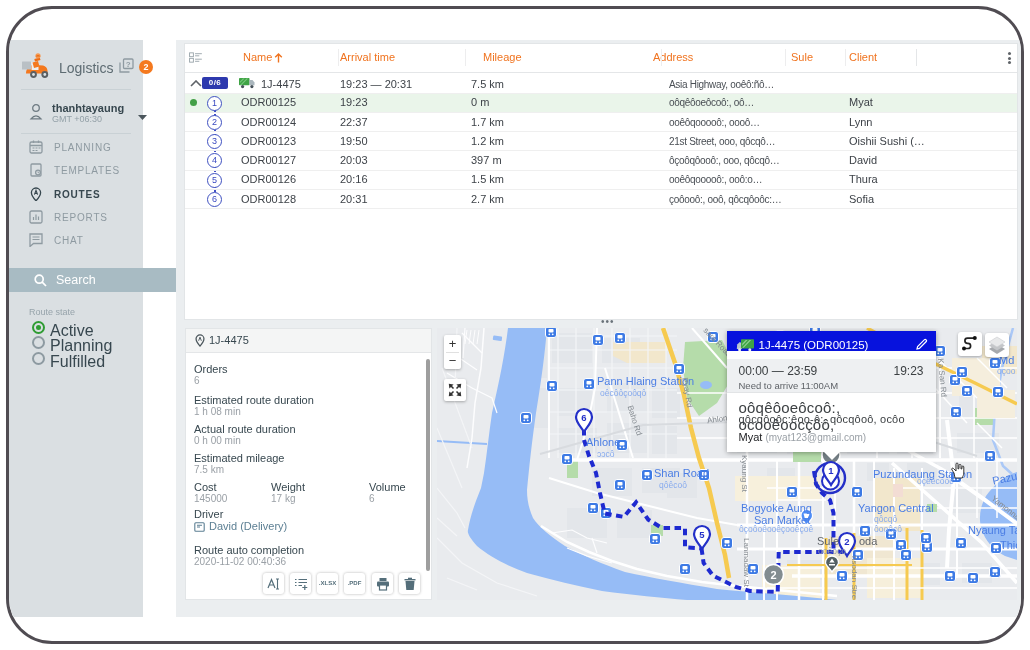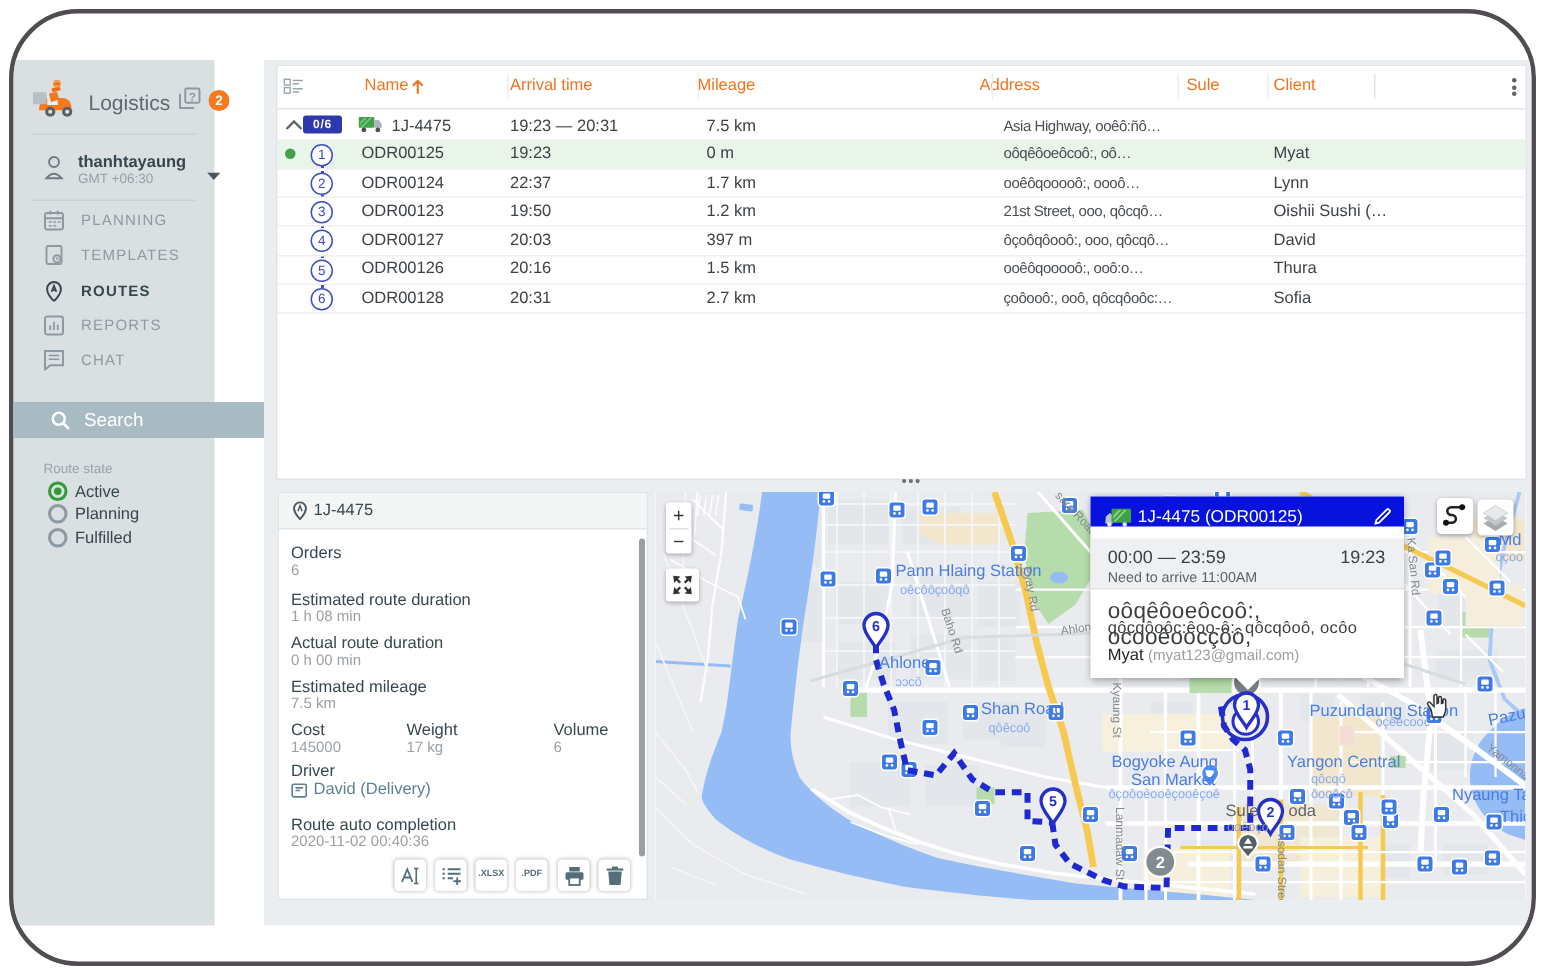--- a/index.html
+++ b/index.html
@@ -15,21 +15,21 @@
 .sb-user-tz { position:absolute; left:43px; top:74px; font-size:9px; color:#94a1a8; }
 .menu-item { position:absolute; left:0; width:167px; height:23px; }
 .menu-item .lbl { position:absolute; left:45px; top:6px; font-size:10px; letter-spacing:.8px; color:#8e9aa1; }
 .menu-item.active .lbl { color:#37474f; font-weight:bold;}
 .search { position:absolute; left:0; top:228px; width:167px; height:24px; background:#a8bbc3; }
 .search .txt { position:absolute; left:47px; top:5px; font-size:12.5px; color:#fff; }
 .rs-label { position:absolute; left:20px; top:267px; font-size:9px; color:#97a4ab; }
 .radio { position:absolute; left:23px; width:13px; height:13px; border:2px solid #8d9aa1; border-radius:50%;}
 .radio.on { border-color:#2f9c33; }
 .radio.on::after { content:""; position:absolute; left:2px; top:2px; width:5px; height:5px; border-radius:50%; background:#2f9c33; }
-.rlabel { position:absolute; left:41px; font-size:11px; color:#37474f;text-align:right; }
+.rlabel { position:absolute; left:41px; font-size:16px; color:#37474f;text-align:right; }
 .main { position:absolute; left:167px; top:31px; width:845px; height:577px; background:#ebeef0; }
 .card { position:absolute; background:#fff; border:1px solid #e2e5e7; }
 .tbl { left:175px; top:34px; width:834px; height:277px; }
 .dtl { left:176px; top:319px; width:247px; height:272px; }
 .map { left:428px; top:319px; width:580px; height:272px; border:none; overflow:hidden;}
 .dots { position:absolute; left:592px; top:307px; font-size:10px; color:#6a737a; letter-spacing:1px;}
 .th { position:absolute; top:0; height:27px; font-size:11px; color:#f0731f; line-height:27px; }
 .hdr-line { position:absolute; left:0; right:0; top:28px; height:1px; background:#e4e6e8; }
 .row-line { position:absolute; left:0; right:0; height:1px; background:#efefef; }
 .cell { position:absolute; font-size:11px; color:#3d4248; line-height:19px; height:19px; white-space:nowrap;}
@@ -145,21 +145,21 @@
     <rect x="1" y="1" width="4.5" height="4.5"></rect>
         <path d="M7.5 2h8M7.5 4.5h5"></path>
     <rect x="1" y="7.5" width="4.5" height="4.5"></rect>
         <path d="M7.5 8.5h8M7.5 11h5"></path>
   </svg>
   <div class="th" style="left:58px">Name</div>
   <svg class="abs" style="left:89px;top:9px" width="9" height="10" viewBox="0 0 9 10" stroke="#f0731f" stroke-width="1.4" fill="none">
         <path d="M4.5 9.5V1M1.2 4.2 4.5 1 7.8 4.2"></path>
       </svg>
   <div class="th" style="left:155px">Arrival time</div>
-  <div class="th" style="left:280px">Mileage</div>
+  <div class="th" style="left:298px">Mileage</div>
   <div class="th" style="left:468px">Address</div>
   <div class="th" style="left:606px">Sule</div>
   <div class="th" style="left:664px">Client</div>
   <div class="abs" style="left:153px;top:5px;width:1px;height:17px;background:#ededee"></div>
   <div class="abs" style="left:280px;top:5px;width:1px;height:17px;background:#ededee"></div>
   <div class="abs" style="left:476px;top:5px;width:1px;height:17px;background:#ededee"></div>
   <div class="abs" style="left:600px;top:5px;width:1px;height:17px;background:#ededee"></div>
   <div class="abs" style="left:660px;top:5px;width:1px;height:17px;background:#ededee"></div>
   <div class="abs" style="left:731px;top:5px;width:1px;height:17px;background:#e4e6e8"></div>
   <div class="abs" style="left:823px;top:8px;width:3px">

